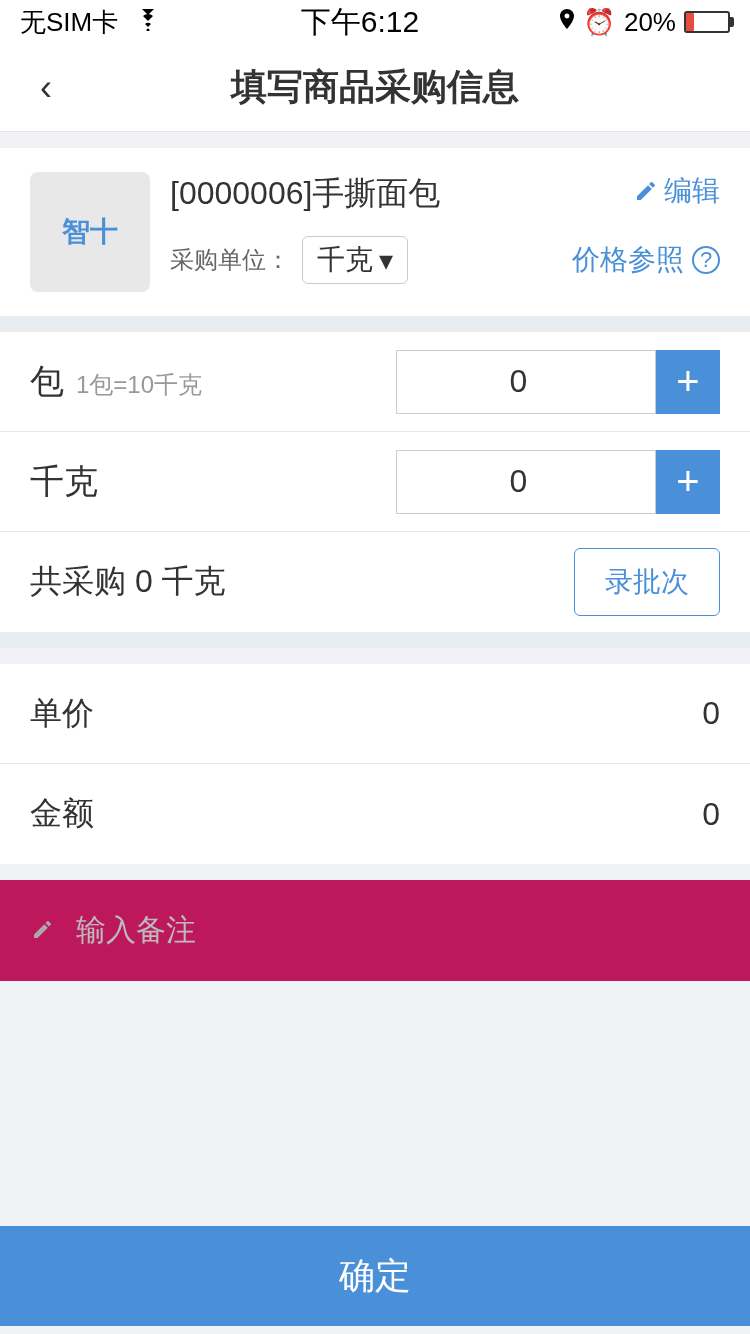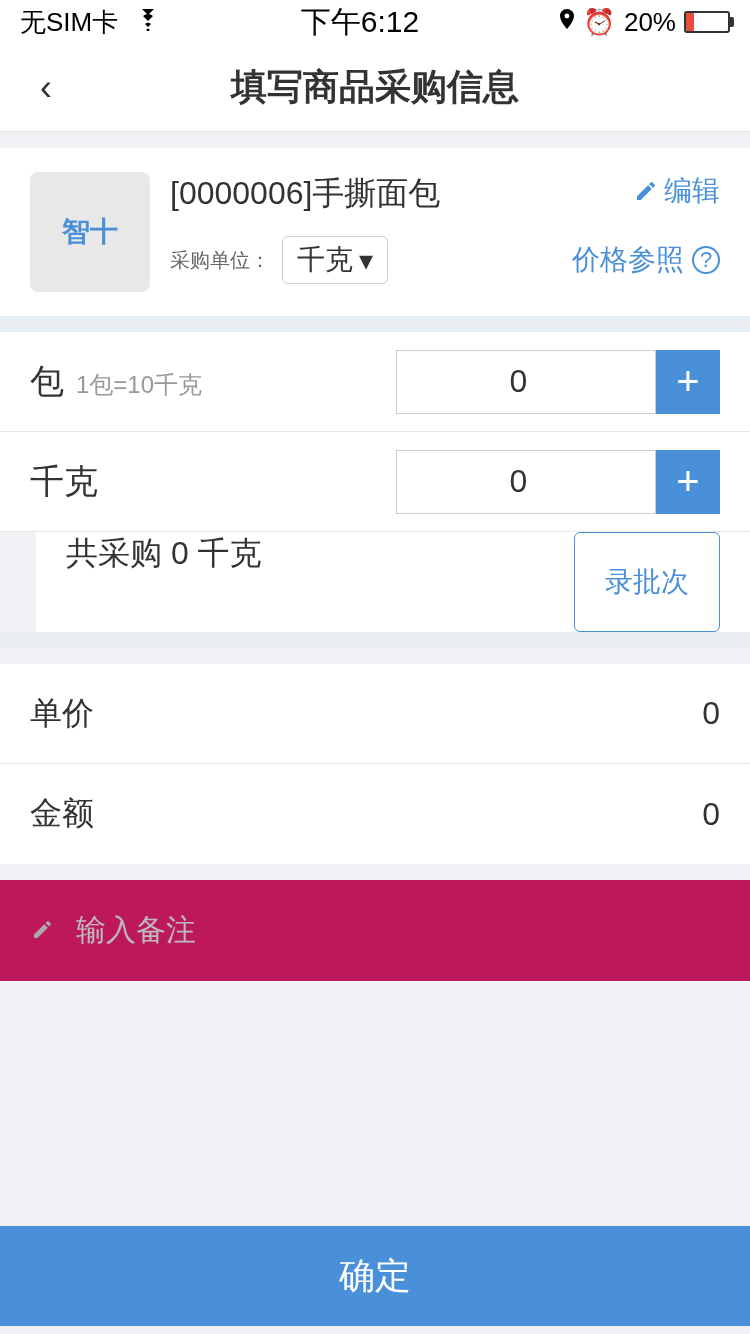--- a/index.html
+++ b/index.html
@@ -136,21 +136,21 @@
       color: #4a90d9;
       font-size: 28px;
       cursor: pointer;
     }
     .product-unit-row {
       display: flex;
       align-items: center;
       justify-content: space-between;
     }
     .unit-label {
-      font-size: 20px;
+      font-size: 24px;
       color: #666;
       margin-right: 12px;
       text-align: right;
     }
     .unit-dropdown {
       display: inline-flex;
       align-items: center;
       gap: 6px;
       border: 1px solid #ccc;
       border-radius: 6px;
@@ -235,25 +235,25 @@
       font-size: 40px;
       cursor: pointer;
       display: flex;
       align-items: center;
       justify-content: center;
     }
 
     
     .total-row {
       display: flex;
+      align-items: center;
       justify-content: space-between;
       padding: 0 30px;
       height: 100px;
       background: #fff;
-      margin-left: 36px;
     }
     .total-text {
       font-size: 32px;
       color: #333;
     }
     .record-btn {
       border: 1px solid #4a90d9;
       color: #4a90d9;
       background: #fff;
       border-radius: 6px;

